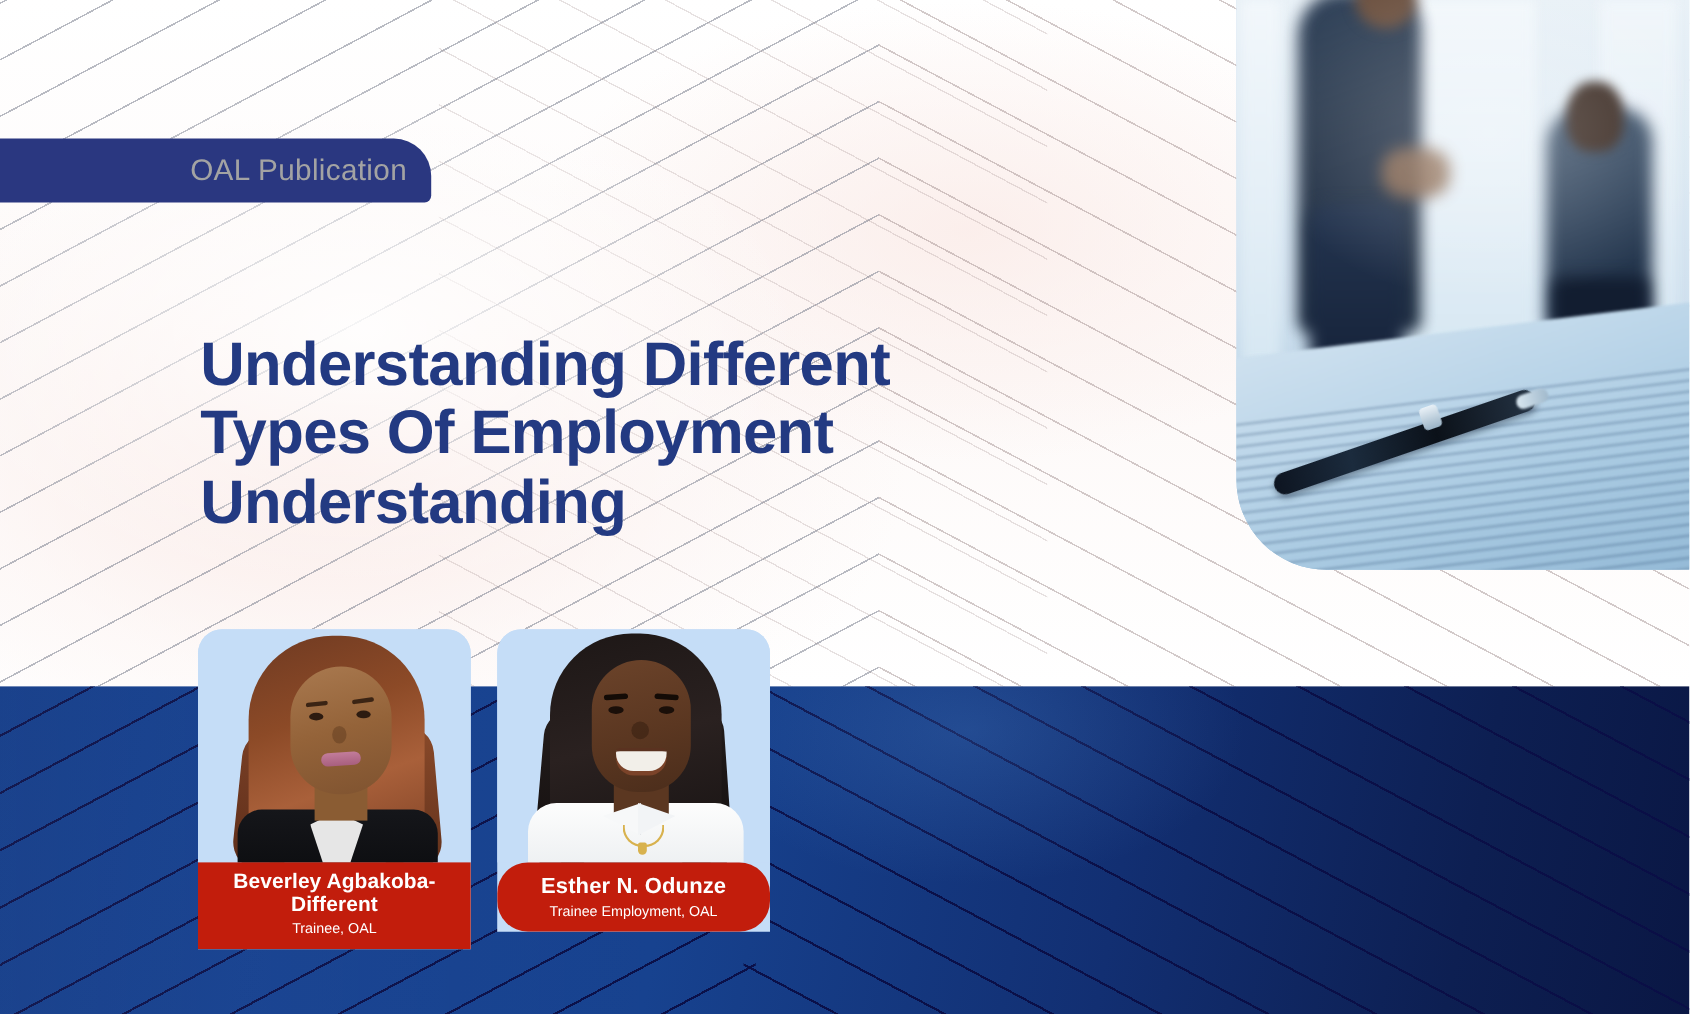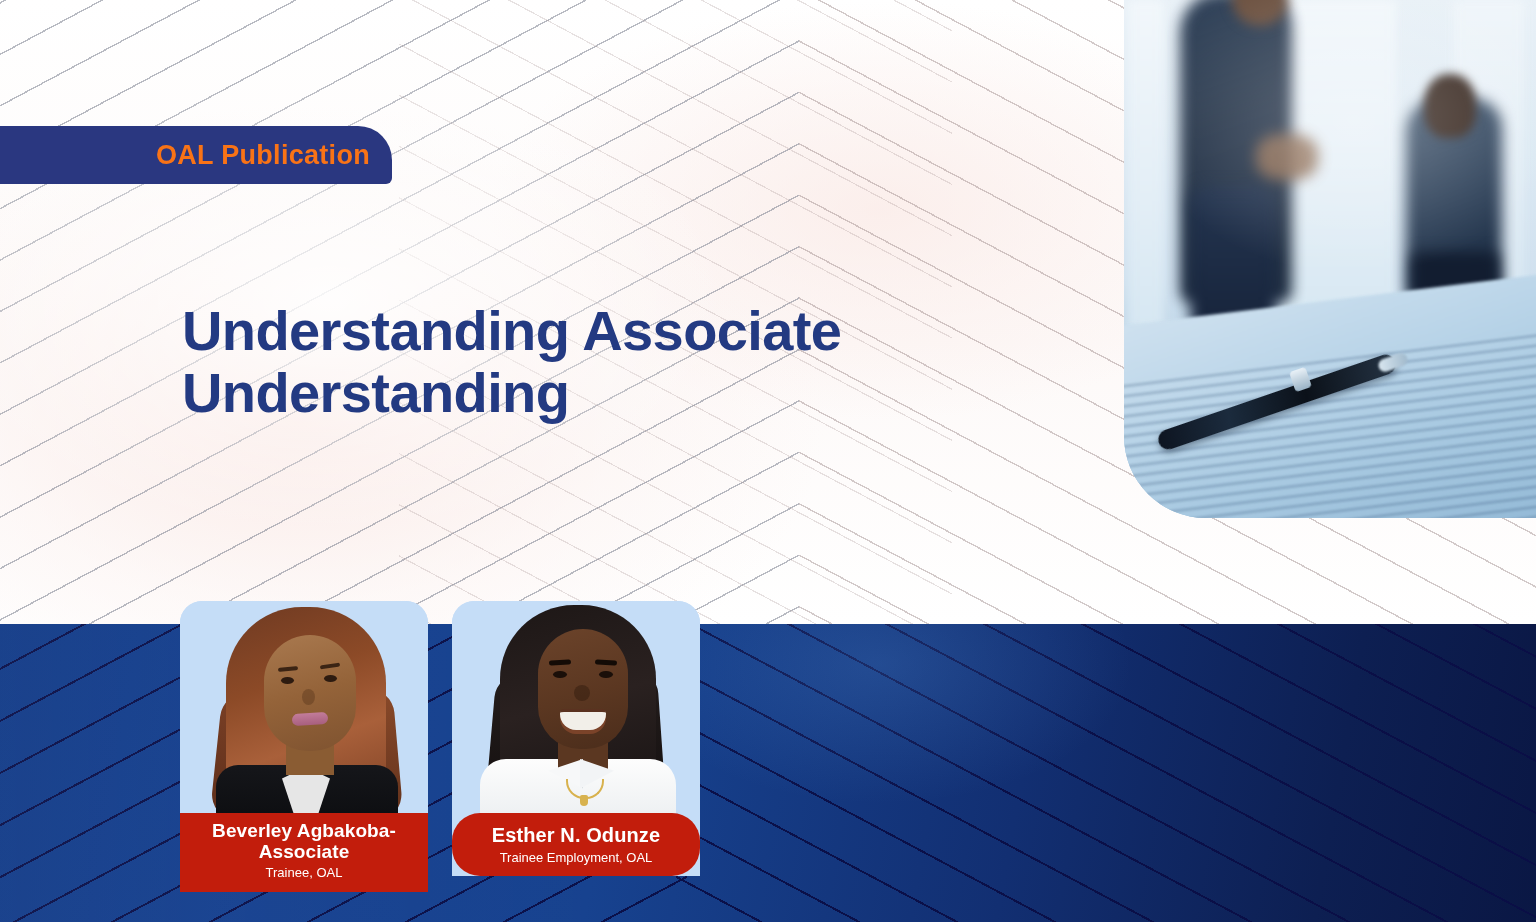--- a/index.html
+++ b/index.html
@@ -278,23 +278,23 @@
     background: #2a3780;
     border-top-right-radius: 34px;
     border-bottom-right-radius: 6px;
     display: flex;
     align-items: center;
     justify-content: flex-end;
     padding-right: 22px;
     box-sizing: border-box;
   }
   .badge-label {
-    color: #f97316;
+    color: #a3a3a3;
     font-size: 27px;
-    font-weight: 700;
+    font-weight: 400;
     letter-spacing: 0.3px;
     font-family: "Liberation Sans", sans-serif;
   }
 
   
   .title {
     position: absolute;
     left: 182px;
     top: 262px;
     width: 760px;
@@ -316,21 +316,20 @@
     gap: 24px;
     align-items: flex-start;
   }
   .author-card {
     position: relative;
     width: 248px;
     border-top-left-radius: 22px;
     border-top-right-radius: 22px;
     overflow: hidden;
     background: #c5ddf7;
-    margin-top: 29px;
   }
   .photo-area {
     position: relative;
     width: 248px;
     height: 212px;
     background: #c5ddf7;
     overflow: hidden;
   }
 
   
@@ -530,21 +529,22 @@
     <div class="pen-ring"></div>
     <div class="pen-tip"></div>
     <div class="glow"></div>
   </div>
 
   <div class="badge">
     <span class="badge-label">OAL Publication</span>
   </div>
 
   <h1 class="title">
-    <span class="ln">Understanding Associate</span>
+    <span class="ln">Understanding Different</span>
+    <span class="ln">Types Of Employment</span>
     <span class="ln">Understanding</span>
   </h1>
 
   <div class="authors">
 
     <div class="author-card">
       <div class="photo-area">
         <div class="p1-hair2"></div>
         <div class="p1-hair3"></div>
         <div class="p1-hair"></div>
@@ -554,21 +554,21 @@
         <div class="p1-face"></div>
         <div class="p1-brow l"></div>
         <div class="p1-brow r"></div>
         <div class="p1-eye l"></div>
         <div class="p1-eye r"></div>
         <div class="p1-nose"></div>
         <div class="p1-lip"></div>
       </div>
       <div class="name-plate plate-tall">
         <span class="nm">Beverley Agbakoba-</span>
-        <span class="nm">Associate</span>
+        <span class="nm">Different</span>
         <span class="rl">Trainee, OAL</span>
       </div>
     </div>
 
     <div class="author-card">
       <div class="photo-area">
         <div class="p2-hairL"></div>
         <div class="p2-hairR"></div>
         <div class="p2-hair"></div>
         <div class="p2-body"></div>

